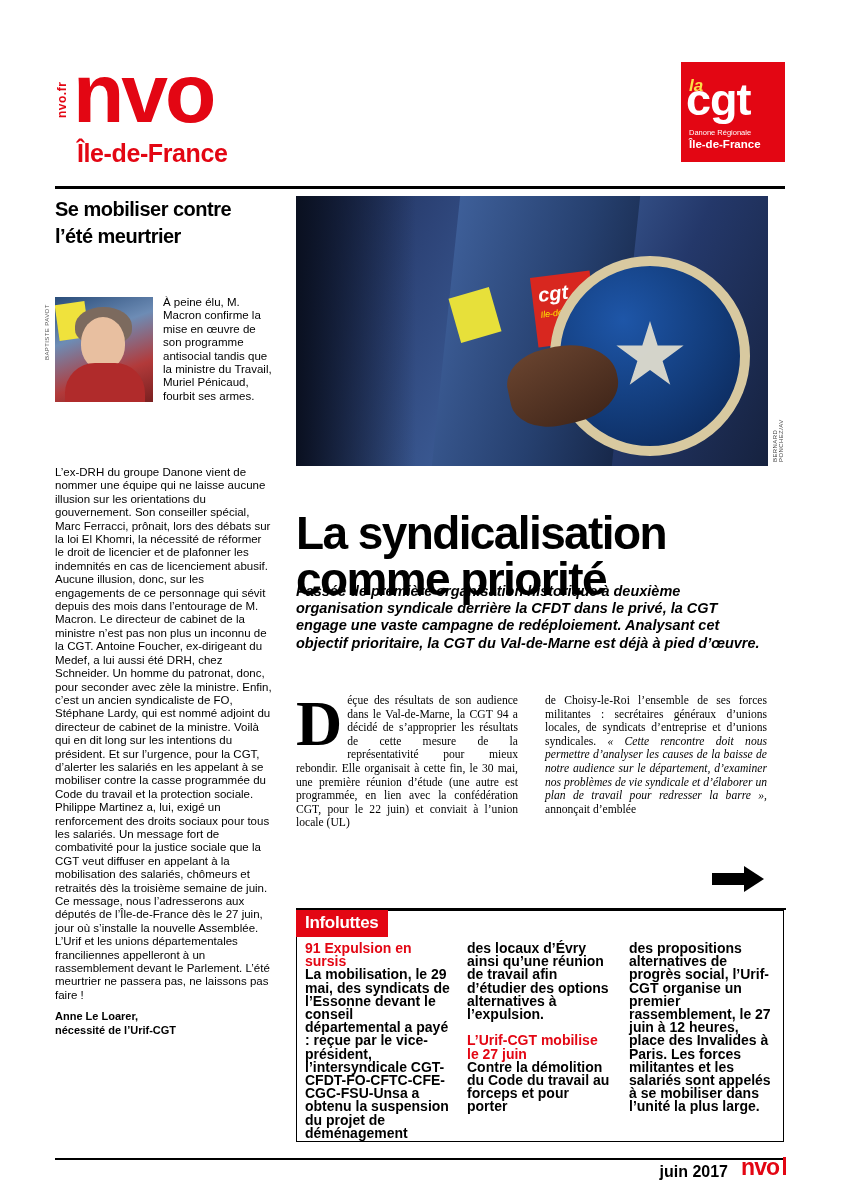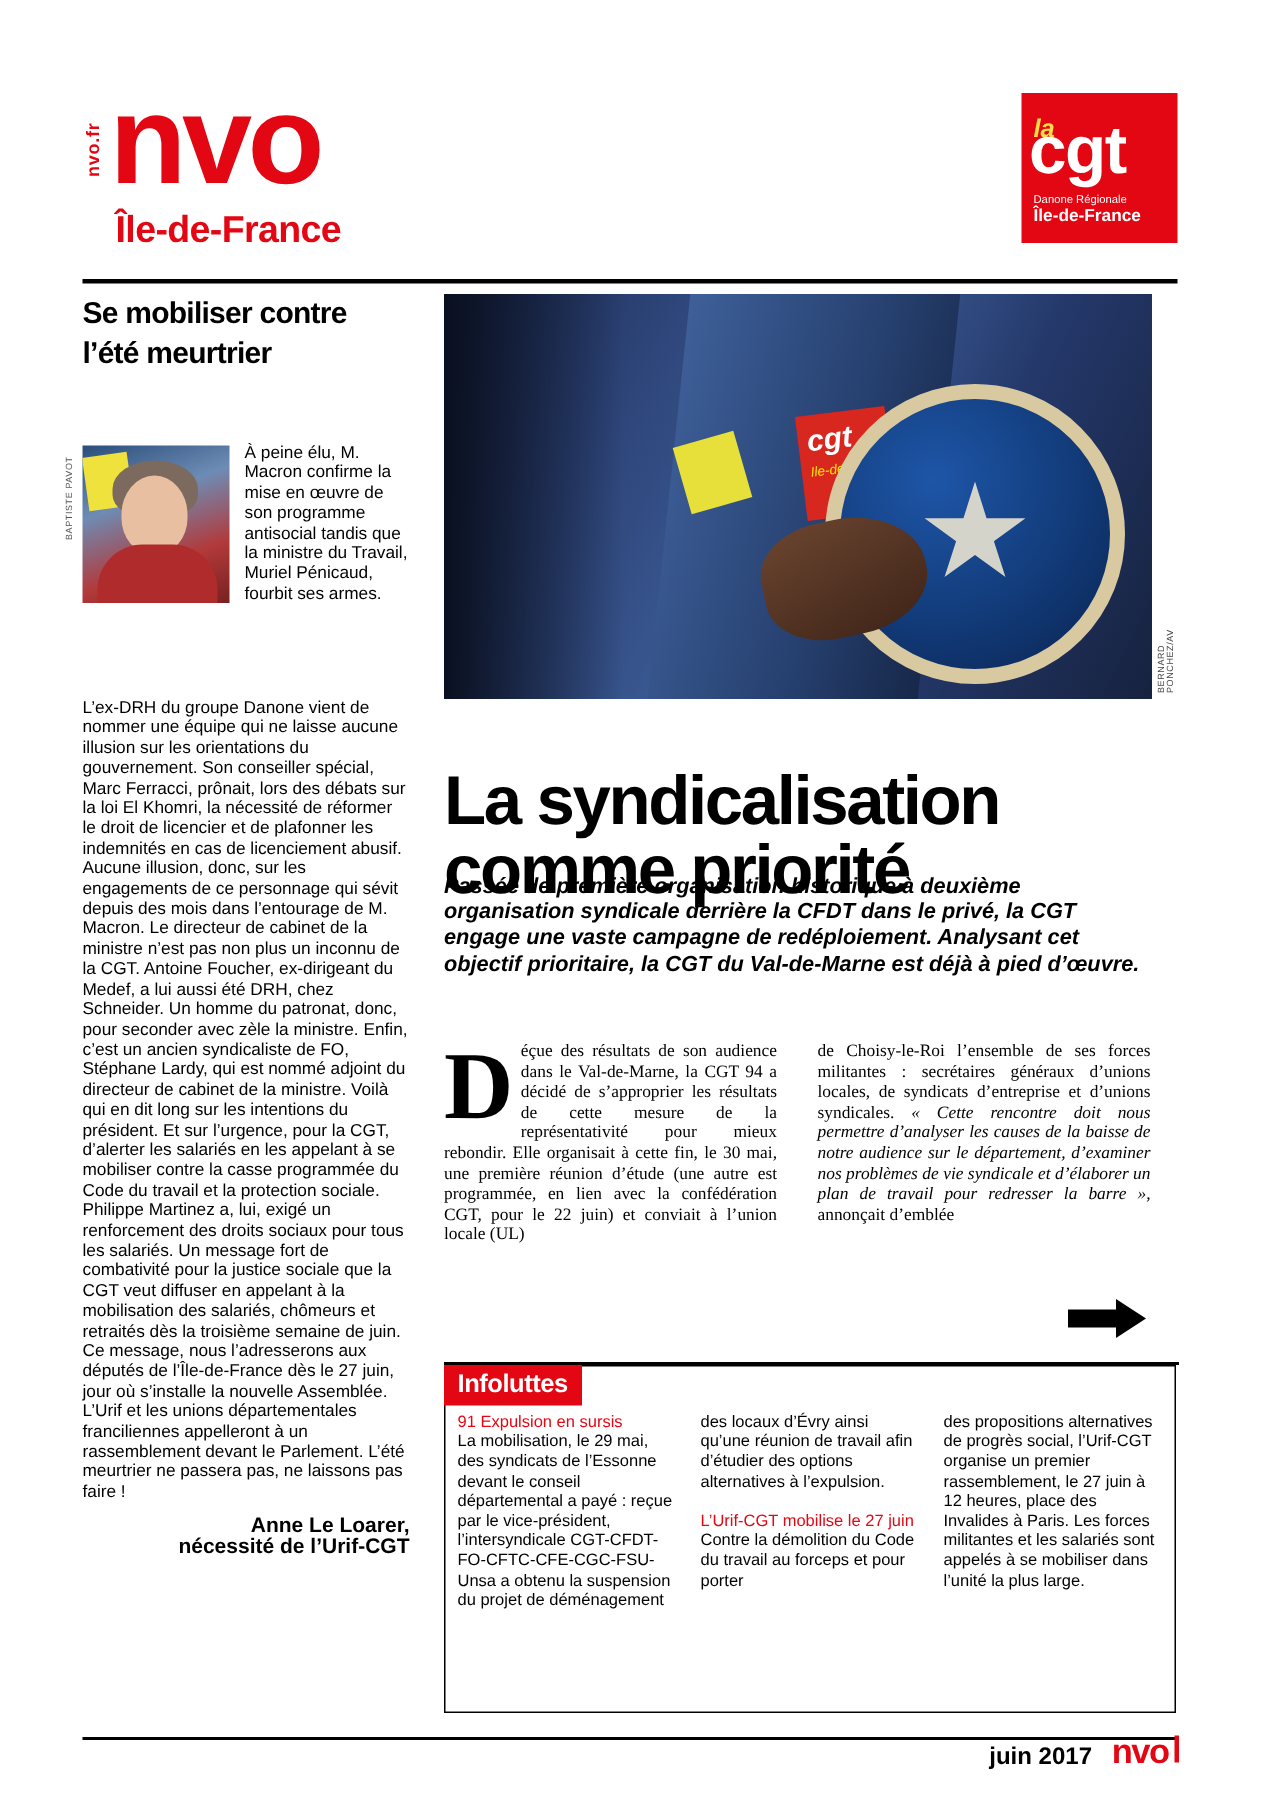--- a/index.html
+++ b/index.html
@@ -169,23 +169,22 @@
   .body-text {
     position: absolute;
     left: 55px; top: 466px;
     width: 218px;
     font-size: 11.5px;
     line-height: 13.4px;
     text-align: left;
   }
   .signature {
     margin-top: 8px;
-    text-align: right;
-    font-weight: bold;
-    font-size: 14px;
+    font-weight: bold;
+    font-size: 11px;
     line-height: 13.4px;
   }
 
   
   .main-photo {
     position: absolute;
     left: 296px; top: 196px;
     width: 472px; height: 270px;
     background: #16203a;
     overflow: hidden;
@@ -344,23 +343,23 @@
     position: absolute;
     left: 296px; top: 910px;
     width: 488px; height: 232px;
     border: 1px solid #000;
     box-sizing: border-box;
   }
   .info-col {
     position: absolute;
     top: 942px;
     width: 145px;
-    font-size: 11px;
+    font-size: 14px;
     line-height: 13.2px;
-    font-weight: normal;
+    font-weight: bold;
   }
   #info-col-1 { left: 305px; }
   #info-col-2 { left: 467px; }
   #info-col-3 { left: 629px; }
   .red { color: #e30613; }
 
   
   .footer-rule {
     position: absolute;
     left: 55px; top: 1158px;

